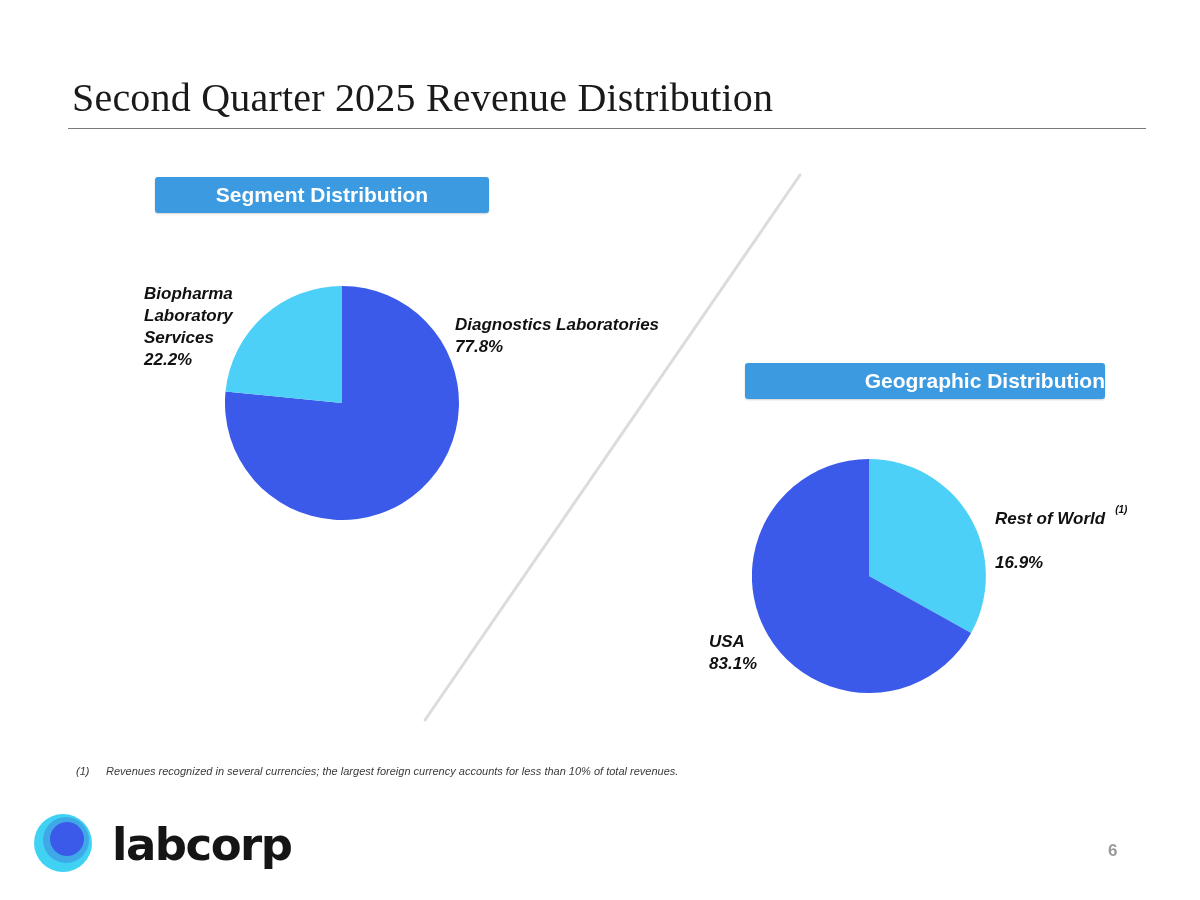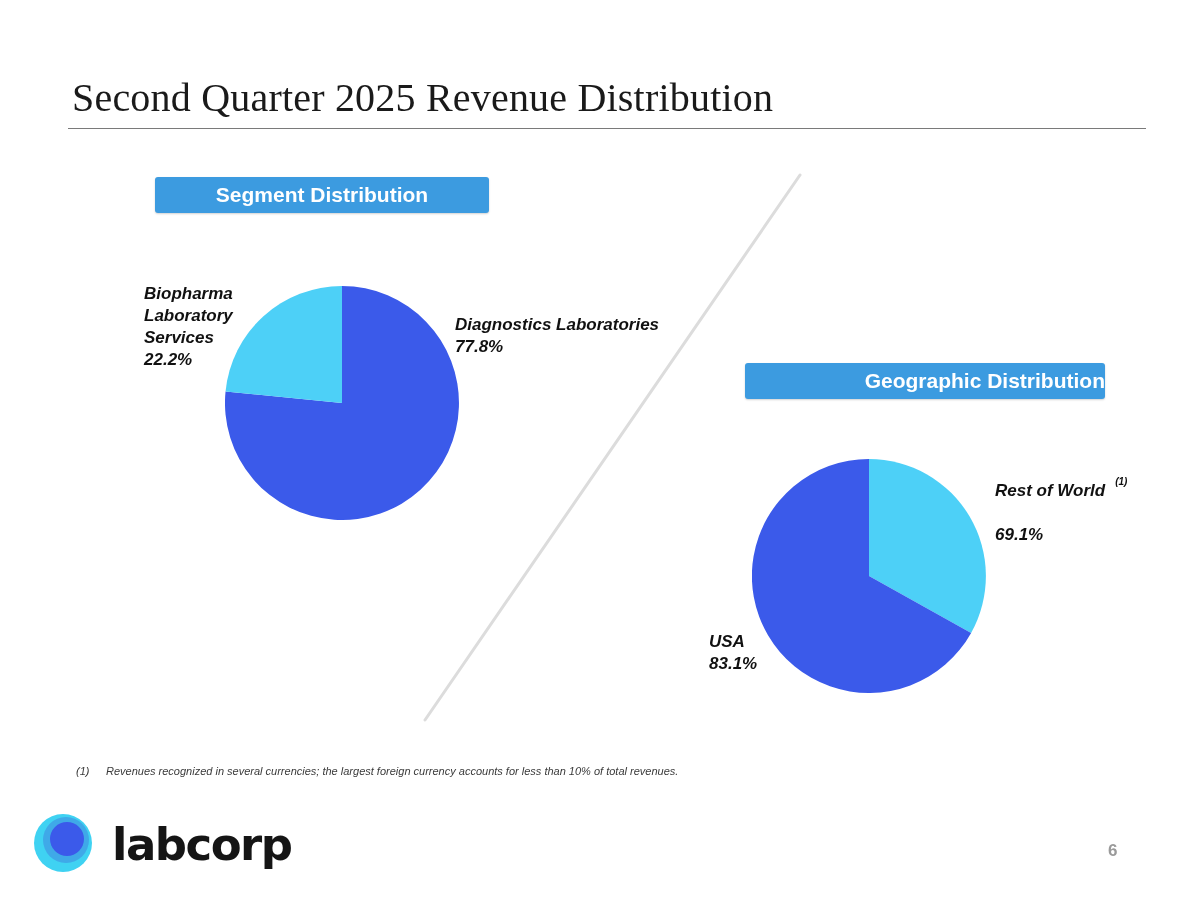--- a/index.html
+++ b/index.html
@@ -87,21 +87,21 @@
     font-size: 17px;
     font-weight: bold;
     color: #111111;
     line-height: 1.30;
     white-space: pre-line;
     font-style: italic;
   }
   #label-biopharma { left: 144px; top: 283px; }
   #label-diagnostics { left: 455px; top: 314px; }
   #label-usa { left: 709px; top: 631px; }
-  #label-row { left: 995px; top: 457px; }
+  #label-row { left: 995px; top: 485px; }
   #label-row .rowline { display: inline-block; }
   .footnote-marker {
     font-size: 10px;
     font-weight: bold;
     vertical-align: super;
     margin-left: 10px;
     position: relative;
     top: -4px;
   }
 
@@ -198,21 +198,21 @@
 
       <path fill="#3B5AEA" d="M 117 117 L 219.12 173.9 A 117 117 0 1 1 117 0 Z"></path>
     </svg>
   </div>
 
   <div class="chart-label" id="label-usa">USA
 83.1%</div>
 
   <div class="chart-label" id="label-row">
     <span class="rowline">Rest of World</span><span class="footnote-marker">(1)</span><br>
-    <span class="rowline">69.1%</span>
+    <span class="rowline">16.9%</span>
   </div>
 
   <div id="footnote">
     <span class="fn-num">(1)</span><span>Revenues recognized in several currencies; the largest foreign currency accounts for less than 10% of total revenues.</span>
   </div>
 
   <div id="logo">
     <div id="logo-mark">
       <svg width="60" height="60" viewBox="0 0 60 60">
         <circle cx="30" cy="31" r="29" fill="#3FD2F2"></circle>

